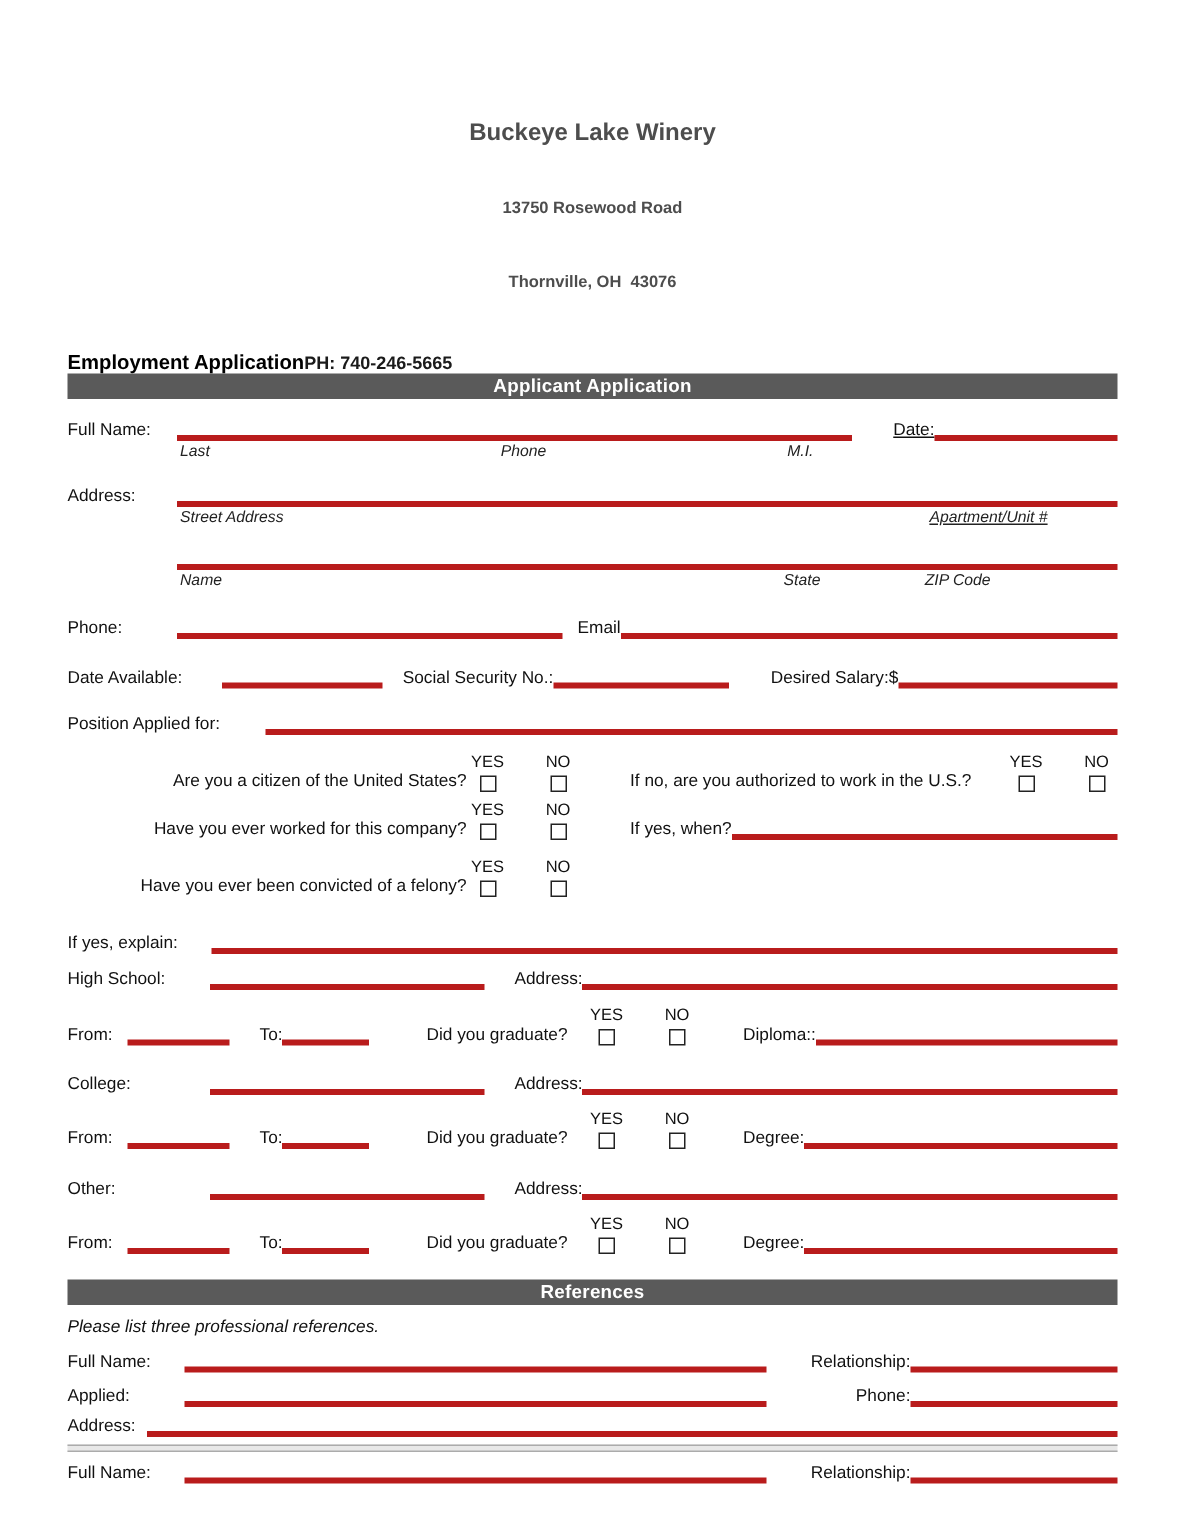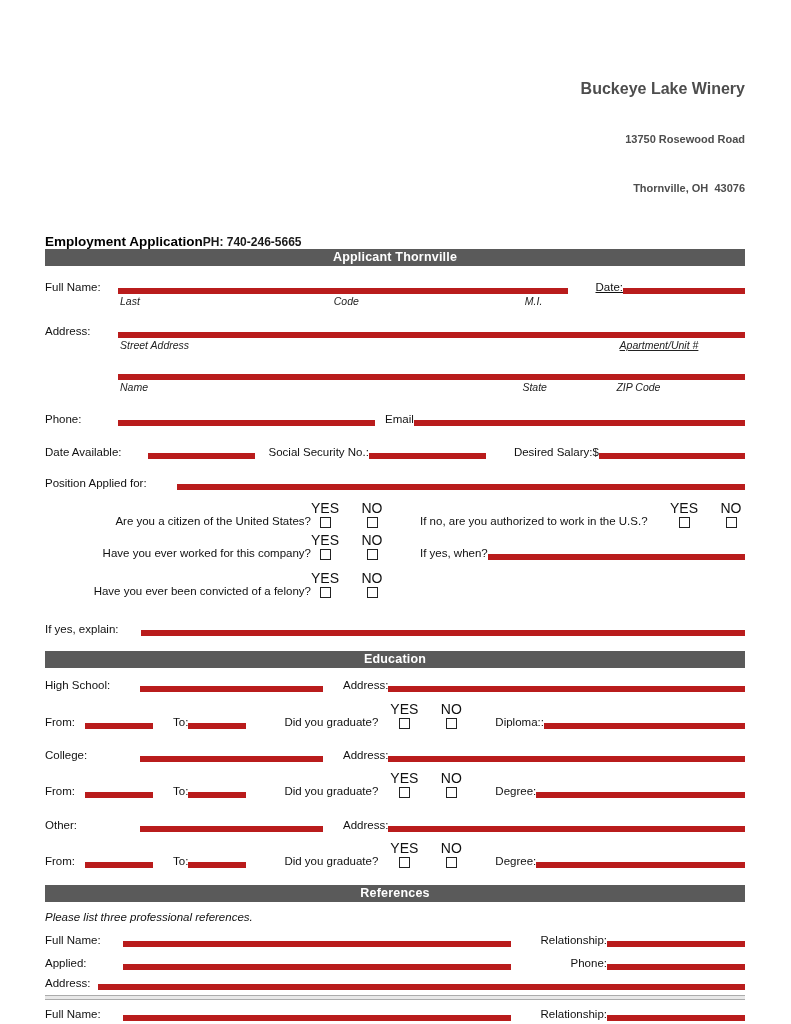--- a/index.html
+++ b/index.html
@@ -1,42 +1,42 @@
 <!DOCTYPE html>
 <html><head>
 <meta charset="utf-8">
 <style>
   * { margin:0; padding:0; box-sizing:border-box; }
   html,body { background:#ffffff; }
   body { width:791px; height:1024px; font-family:"Liberation Sans", sans-serif; color:#111; }
   .page { width:791px; height:1024px; padding:44px 46px 0 45px; overflow:hidden; position:relative; background:#fff; }
 
   
-  .hdr-right { text-align:right; color:#4d4d4d; white-space:pre-wrap; }
+  .hdr-right { text-align:center; color:#4d4d4d; white-space:pre-wrap; }
   .company { font-size:16px; font-weight:bold; line-height:17px; }
   .hdr-addr { font-size:11px; font-weight:bold; line-height:13px; }
   .title-row { display:flex; align-items:flex-end; margin-top:3px; }
   .form-title { font-size:13.5px; font-weight:bold; color:#000; }
   .hdr-phone { font-size:12px; font-weight:bold; color:#1a1a1a; }
 
   
   .bar { height:17px; background:#5a5a5a; color:#fff; font-size:12.5px; font-weight:bold;
          text-align:center; line-height:17px; letter-spacing:.2px; }
 
   
   .row { display:flex; align-items:flex-end; }
   .lbl { font-size:11.5px; white-space:nowrap; line-height:14px; }
-  .line { border-bottom:6px solid #b91c1c; height:14px; position:relative; }
+  .line { border-bottom:4px solid #b91c1c; height:14px; position:relative; }
   .grow { flex:1 1 auto; }
   .sub { position:absolute; top:15px; font-size:10.5px; font-style:italic; color:#222; white-space:nowrap; }
 
   
   .yn-group { display:flex; gap:19px; }
   .yn { display:flex; flex-direction:column; align-items:center; width:28px; }
-  .yn-label { font-size:14px; line-height:12px; color:#111; }
+  .yn-label { font-size:11px; line-height:12px; color:#111; }
   .checkbox { width:11px; height:11px; border:1.5px solid #222; margin-top:3px; background:#fff; }
   .q-text { font-size:11.5px; line-height:14px;text-align:right; }
 
   .sep-band { height:5px; background:#e8e8e8; border-top:1px solid #ababab; border-bottom:1px solid #ababab; margin-top:5px; }
 
   .note { font-size:11.5px; font-style:italic; margin-top:9px; }
 </style>
 </head>
 <body>
 
@@ -45,27 +45,27 @@
   <div class="hdr-right">
     <div class="company">Buckeye Lake Winery</div>
     <div class="hdr-addr">13750 Rosewood Road</div>
     <div class="hdr-addr">Thornville, OH  43076</div>
   </div>
   <div class="title-row">
     <div class="form-title">Employment Application</div>
     <div class="hdr-phone">PH: 740-246-5665</div>
   </div>
 
-  <div class="bar">Applicant Thornville</div>
+  <div class="bar">Applicant Application</div>
 
   <div class="row" style="margin-top:14px;">
     <span class="lbl" style="width:73px;">Full Name:</span>
     <span class="line grow">
       <span class="sub" style="left:2px;">Last</span>
-      <span class="sub" style="left:48%;">Code</span>
+      <span class="sub" style="left:48%;">Phone</span>
       <span class="sub" style="left:90.5%;">M.I.</span>
     </span>
     <span class="lbl" style="margin-left:28px;text-decoration:underline;">Date:</span>
     <span class="line" style="width:122px;"></span>
   </div>
 
   <div class="row" style="margin-top:30px;">
     <span class="lbl" style="width:73px;">Address:</span>
     <span class="line grow">
       <span class="sub" style="left:2px;">Street Address</span>
@@ -156,21 +156,20 @@
         <span class="checkbox"></span>
       </span>
     </span>
   </div>
 
   <div class="row" style="margin-top:24px;">
     <span class="lbl" style="margin-right:22px;">If yes, explain:</span>
     <span class="line grow"></span>
   </div>
 
-  <div class="bar" style="margin-top:15px;">Education</div>
 
   <div class="row" style="margin-top:10px;">
     <span class="lbl" style="width:95px;">High School:</span>
     <span class="line" style="width:183px;"></span>
     <span class="lbl" style="margin-left:20px;">Address:</span>
     <span class="line grow"></span>
   </div>
   <div class="row" style="margin-top:11px;">
     <span class="lbl" style="margin-right:10px;">From:</span>
     <span class="line" style="width:68px;"></span>

